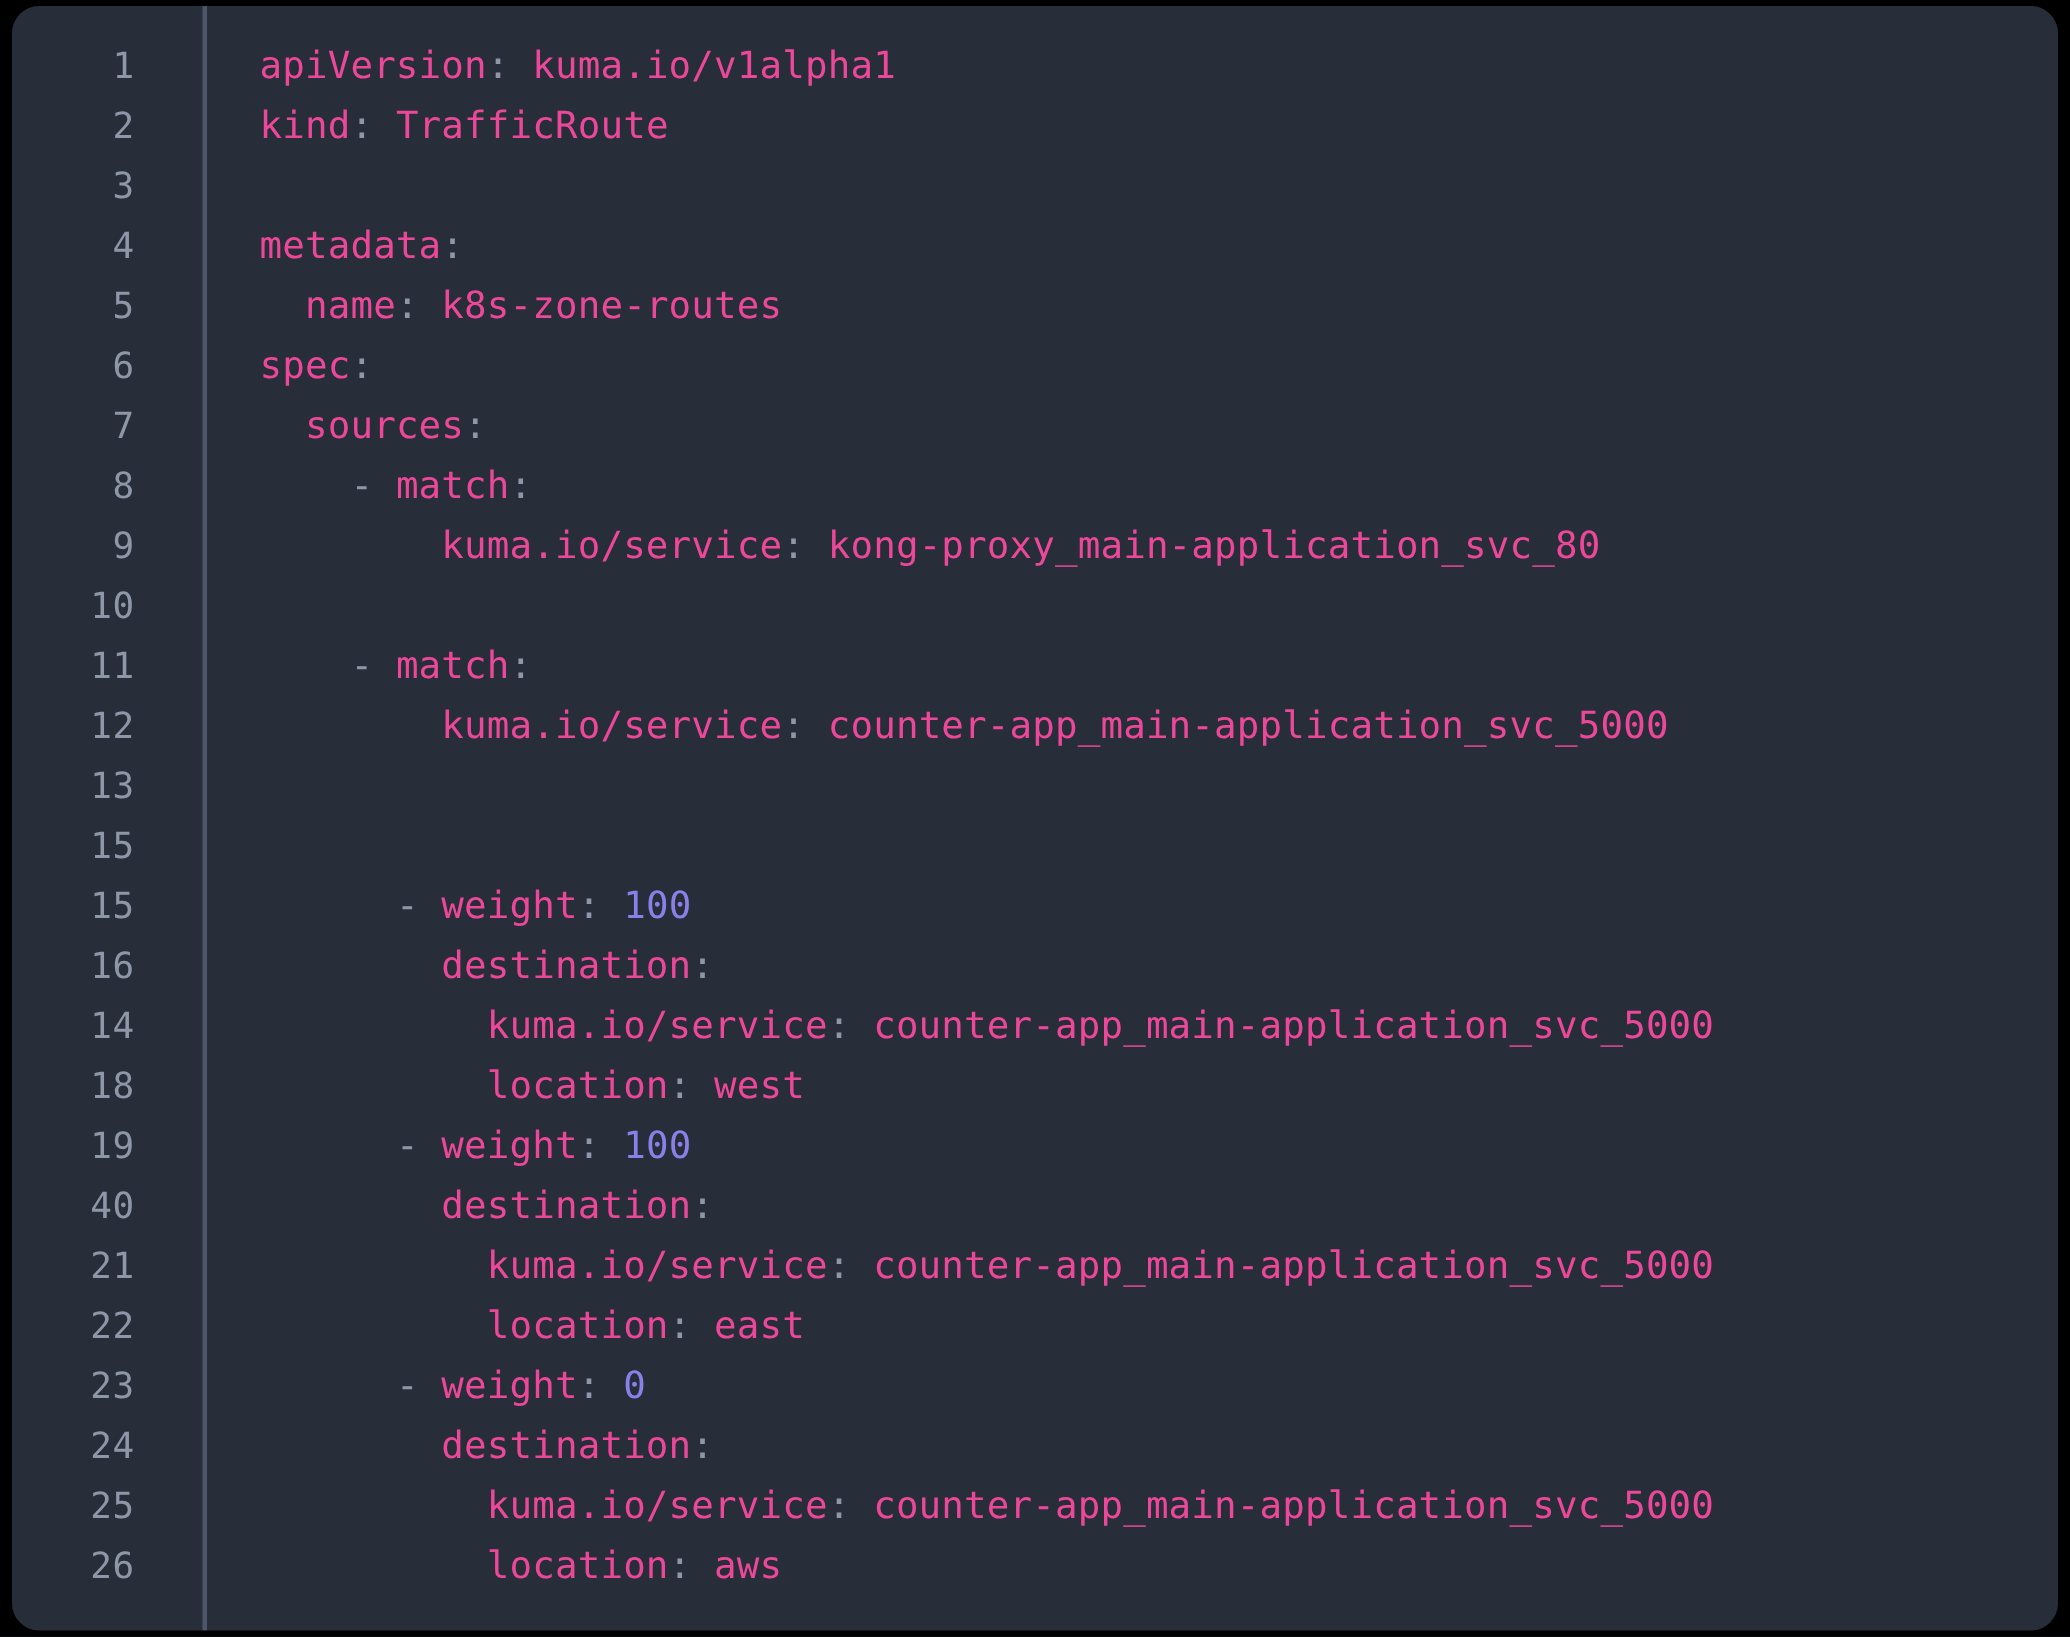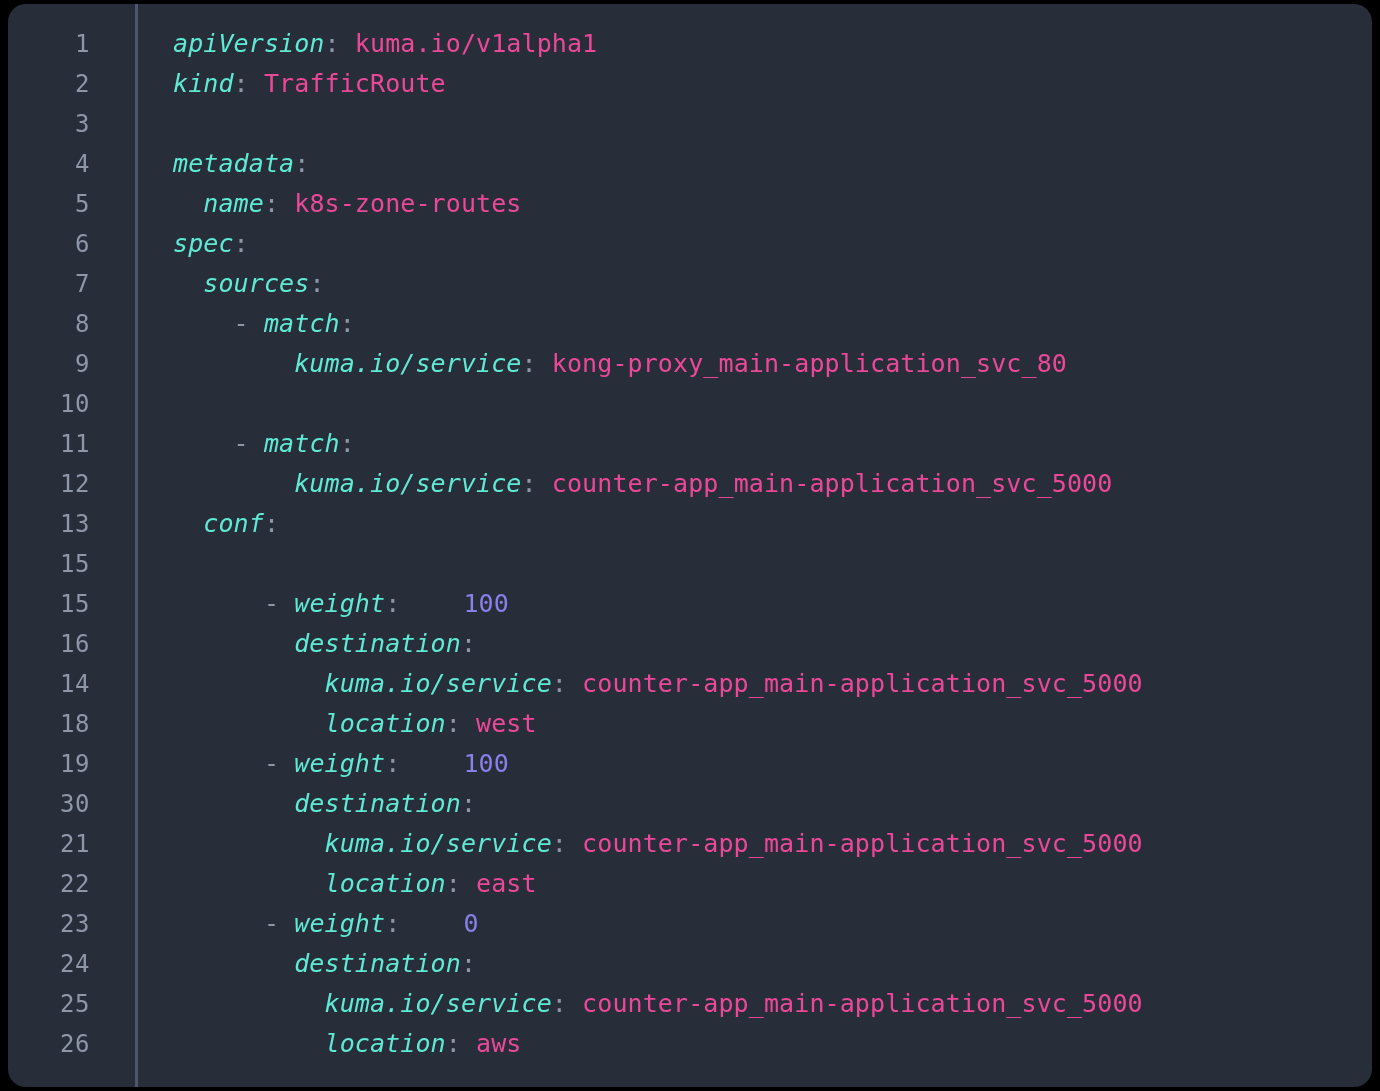--- a/index.html
+++ b/index.html
@@ -62,23 +62,23 @@
   }
 
   .code-text {
     padding-left: 83px;
     font-size: 25px;
     letter-spacing: 0.1px;
     color: #9aa4b8;
     white-space: pre;
   }
 
-  .tok-key   { color: #5eead4; font-style: italic; }
+  .tok-key   { color: #ec4899; }
   .tok-str   { color: #ec4899; }
-  .tok-num   { color: #8b7fe8; margin-left: 48px; }
+  .tok-num   { color: #8b7fe8; }
   .tok-punct { color: #8d97a8; }
   .tok-dash  { color: #8d97a8; }
 </style>
 </head>
 <body>
 
 <div class="code-card">
   <div class="code-scroll">
     <div class="gutter-rule"></div>
     <div id="code-lines">
@@ -87,28 +87,28 @@
         <div class="code-line"><span class="ln">3</span></div>
         <div class="code-line"><span class="ln">4</span><span class="code-text"><span class="tok-key">metadata</span><span class="tok-punct">:</span></span></div>
         <div class="code-line"><span class="ln">5</span><span class="code-text"><span>  </span><span class="tok-key">name</span><span class="tok-punct">: </span><span class="tok-str">k8s-zone-routes</span></span></div>
         <div class="code-line"><span class="ln">6</span><span class="code-text"><span class="tok-key">spec</span><span class="tok-punct">:</span></span></div>
         <div class="code-line"><span class="ln">7</span><span class="code-text"><span>  </span><span class="tok-key">sources</span><span class="tok-punct">:</span></span></div>
         <div class="code-line"><span class="ln">8</span><span class="code-text"><span>    </span><span class="tok-dash">- </span><span class="tok-key">match</span><span class="tok-punct">:</span></span></div>
         <div class="code-line"><span class="ln">9</span><span class="code-text"><span>        </span><span class="tok-key">kuma.io/service</span><span class="tok-punct">: </span><span class="tok-str">kong-proxy_main-application_svc_80</span></span></div>
         <div class="code-line"><span class="ln">10</span></div>
         <div class="code-line"><span class="ln">11</span><span class="code-text"><span>    </span><span class="tok-dash">- </span><span class="tok-key">match</span><span class="tok-punct">:</span></span></div>
         <div class="code-line"><span class="ln">12</span><span class="code-text"><span>        </span><span class="tok-key">kuma.io/service</span><span class="tok-punct">: </span><span class="tok-str">counter-app_main-application_svc_5000</span></span></div>
-        <div class="code-line"><span class="ln">13</span><span class="code-text"><span>  </span><span class="tok-key">conf</span><span class="tok-punct">:</span></span></div>
+        <div class="code-line"><span class="ln">13</span></div>
         <div class="code-line"><span class="ln">15</span></div>
         <div class="code-line"><span class="ln">15</span><span class="code-text"><span>      </span><span class="tok-dash">- </span><span class="tok-key">weight</span><span class="tok-punct">: </span><span class="tok-num">100</span></span></div>
         <div class="code-line"><span class="ln">16</span><span class="code-text"><span>        </span><span class="tok-key">destination</span><span class="tok-punct">:</span></span></div>
         <div class="code-line"><span class="ln">14</span><span class="code-text"><span>          </span><span class="tok-key">kuma.io/service</span><span class="tok-punct">: </span><span class="tok-str">counter-app_main-application_svc_5000</span></span></div>
         <div class="code-line"><span class="ln">18</span><span class="code-text"><span>          </span><span class="tok-key">location</span><span class="tok-punct">: </span><span class="tok-str">west</span></span></div>
         <div class="code-line"><span class="ln">19</span><span class="code-text"><span>      </span><span class="tok-dash">- </span><span class="tok-key">weight</span><span class="tok-punct">: </span><span class="tok-num">100</span></span></div>
-        <div class="code-line"><span class="ln">30</span><span class="code-text"><span>        </span><span class="tok-key">destination</span><span class="tok-punct">:</span></span></div>
+        <div class="code-line"><span class="ln">40</span><span class="code-text"><span>        </span><span class="tok-key">destination</span><span class="tok-punct">:</span></span></div>
         <div class="code-line"><span class="ln">21</span><span class="code-text"><span>          </span><span class="tok-key">kuma.io/service</span><span class="tok-punct">: </span><span class="tok-str">counter-app_main-application_svc_5000</span></span></div>
         <div class="code-line"><span class="ln">22</span><span class="code-text"><span>          </span><span class="tok-key">location</span><span class="tok-punct">: </span><span class="tok-str">east</span></span></div>
         <div class="code-line"><span class="ln">23</span><span class="code-text"><span>      </span><span class="tok-dash">- </span><span class="tok-key">weight</span><span class="tok-punct">: </span><span class="tok-num">0</span></span></div>
         <div class="code-line"><span class="ln">24</span><span class="code-text"><span>        </span><span class="tok-key">destination</span><span class="tok-punct">:</span></span></div>
         <div class="code-line"><span class="ln">25</span><span class="code-text"><span>          </span><span class="tok-key">kuma.io/service</span><span class="tok-punct">: </span><span class="tok-str">counter-app_main-application_svc_5000</span></span></div>
         <div class="code-line"><span class="ln">26</span><span class="code-text"><span>          </span><span class="tok-key">location</span><span class="tok-punct">: </span><span class="tok-str">aws</span></span></div>
       </div>
   </div>
 </div>
 

